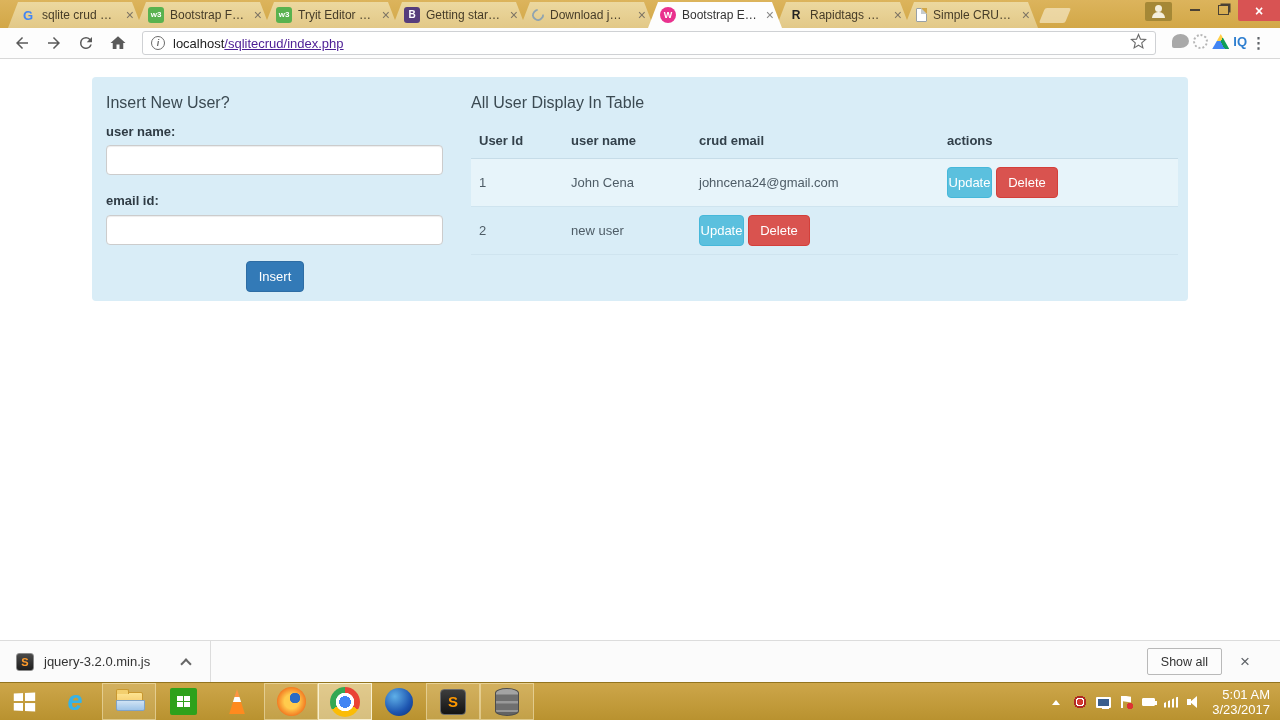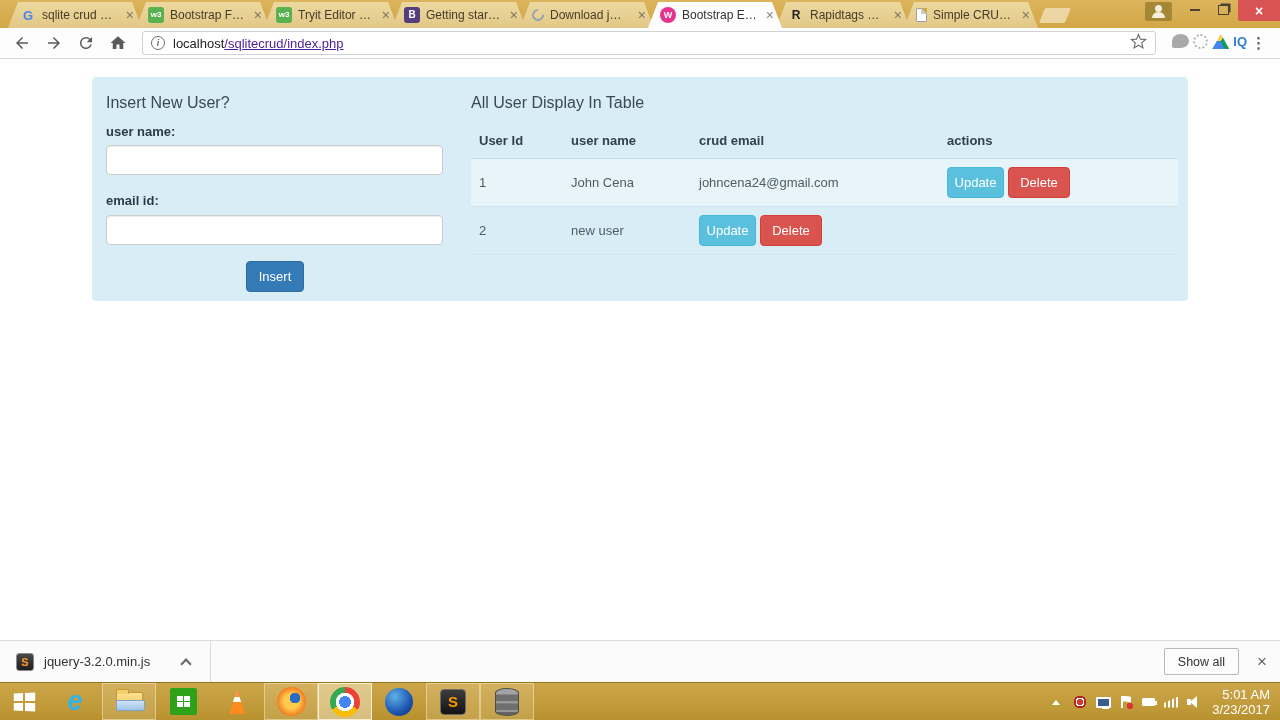--- a/index.html
+++ b/index.html
@@ -93,35 +93,35 @@
   .table-title { position:absolute; left:0; top:17px; }
   .utable { position:absolute; left:0; top:48px; right:0; }
   .thead { display:flex; border-bottom:1px solid #c6dce8; padding-bottom:10px; padding-top:8px; }
   .th { font-size:13px; font-weight:bold; color:#33414b; padding-left:8px; }
   .trow { display:flex; align-items:center; height:48px; border-bottom:1px solid #cfe4ef; }
   .trow.stripe { background:rgba(255,255,255,.38); }
   .td { font-size:13px; color:#4e5c66; padding-left:8px; }
   .c1 { width:92px; } .c2 { width:128px; } .c3 { width:248px; } .c4 { flex:1; }
   .actions { display:flex; gap:4px; }
   .actions .btn { height:31px; }
-  .actions .btn-info { width:57px;text-align:center; }
+  .actions .btn-info { width:45px;text-align:center; }
   .actions .btn-danger { width:62px; }
 
   
   .dlbar { position:absolute; left:0; top:640px; width:1280px; height:42px; background:#fbfbfb;
     border-top:1px solid #dcdcdc; display:flex; align-items:center; }
   .dl-chip { display:flex; align-items:center; gap:10px; padding:0 20px 0 16px; height:100%; }
   .dl-fileicon { width:18px; height:18px; border-radius:3px; background:linear-gradient(#4a4a4a,#1e1e1e);
     color:#ff9b2b; font-size:11px; font-weight:bold; display:flex; align-items:center;
     justify-content:center; border:1px solid #8a8a8a; }
   .dl-name { font-size:13px; color:#333; }
   .dl-caret { width:8px; height:8px; border-left:2px solid #666; border-top:2px solid #666;
     transform:rotate(45deg); margin-top:4px; margin-left:22px; }
   .dl-sep { width:1px; height:42px; background:#dcdcdc; }
-  .dl-right { position:absolute; right:13px; display:flex; align-items:center; gap:18px; }
+  .dl-right { position:absolute; right:30px; display:flex; align-items:center; gap:18px; }
   .showall-btn { height:27px; padding:0 13px; background:#fcfcfc; border:1px solid #b9b9b9;
     border-radius:2px; font-size:12.5px; color:#333; font-family:"Liberation Sans", sans-serif; }
   .dl-close { color:#5f6368; font-size:17px; line-height:1; }
 
   
   .taskbar { position:absolute; left:0; top:682px; width:1280px; height:38px;
     background:linear-gradient(#cda64a,#b9922f); border-top:1px solid #93741f;
     display:flex; align-items:stretch; }
   .apps { display:flex; align-items:stretch; }
   .task-btn { width:54px; display:flex; align-items:center; justify-content:center; }

